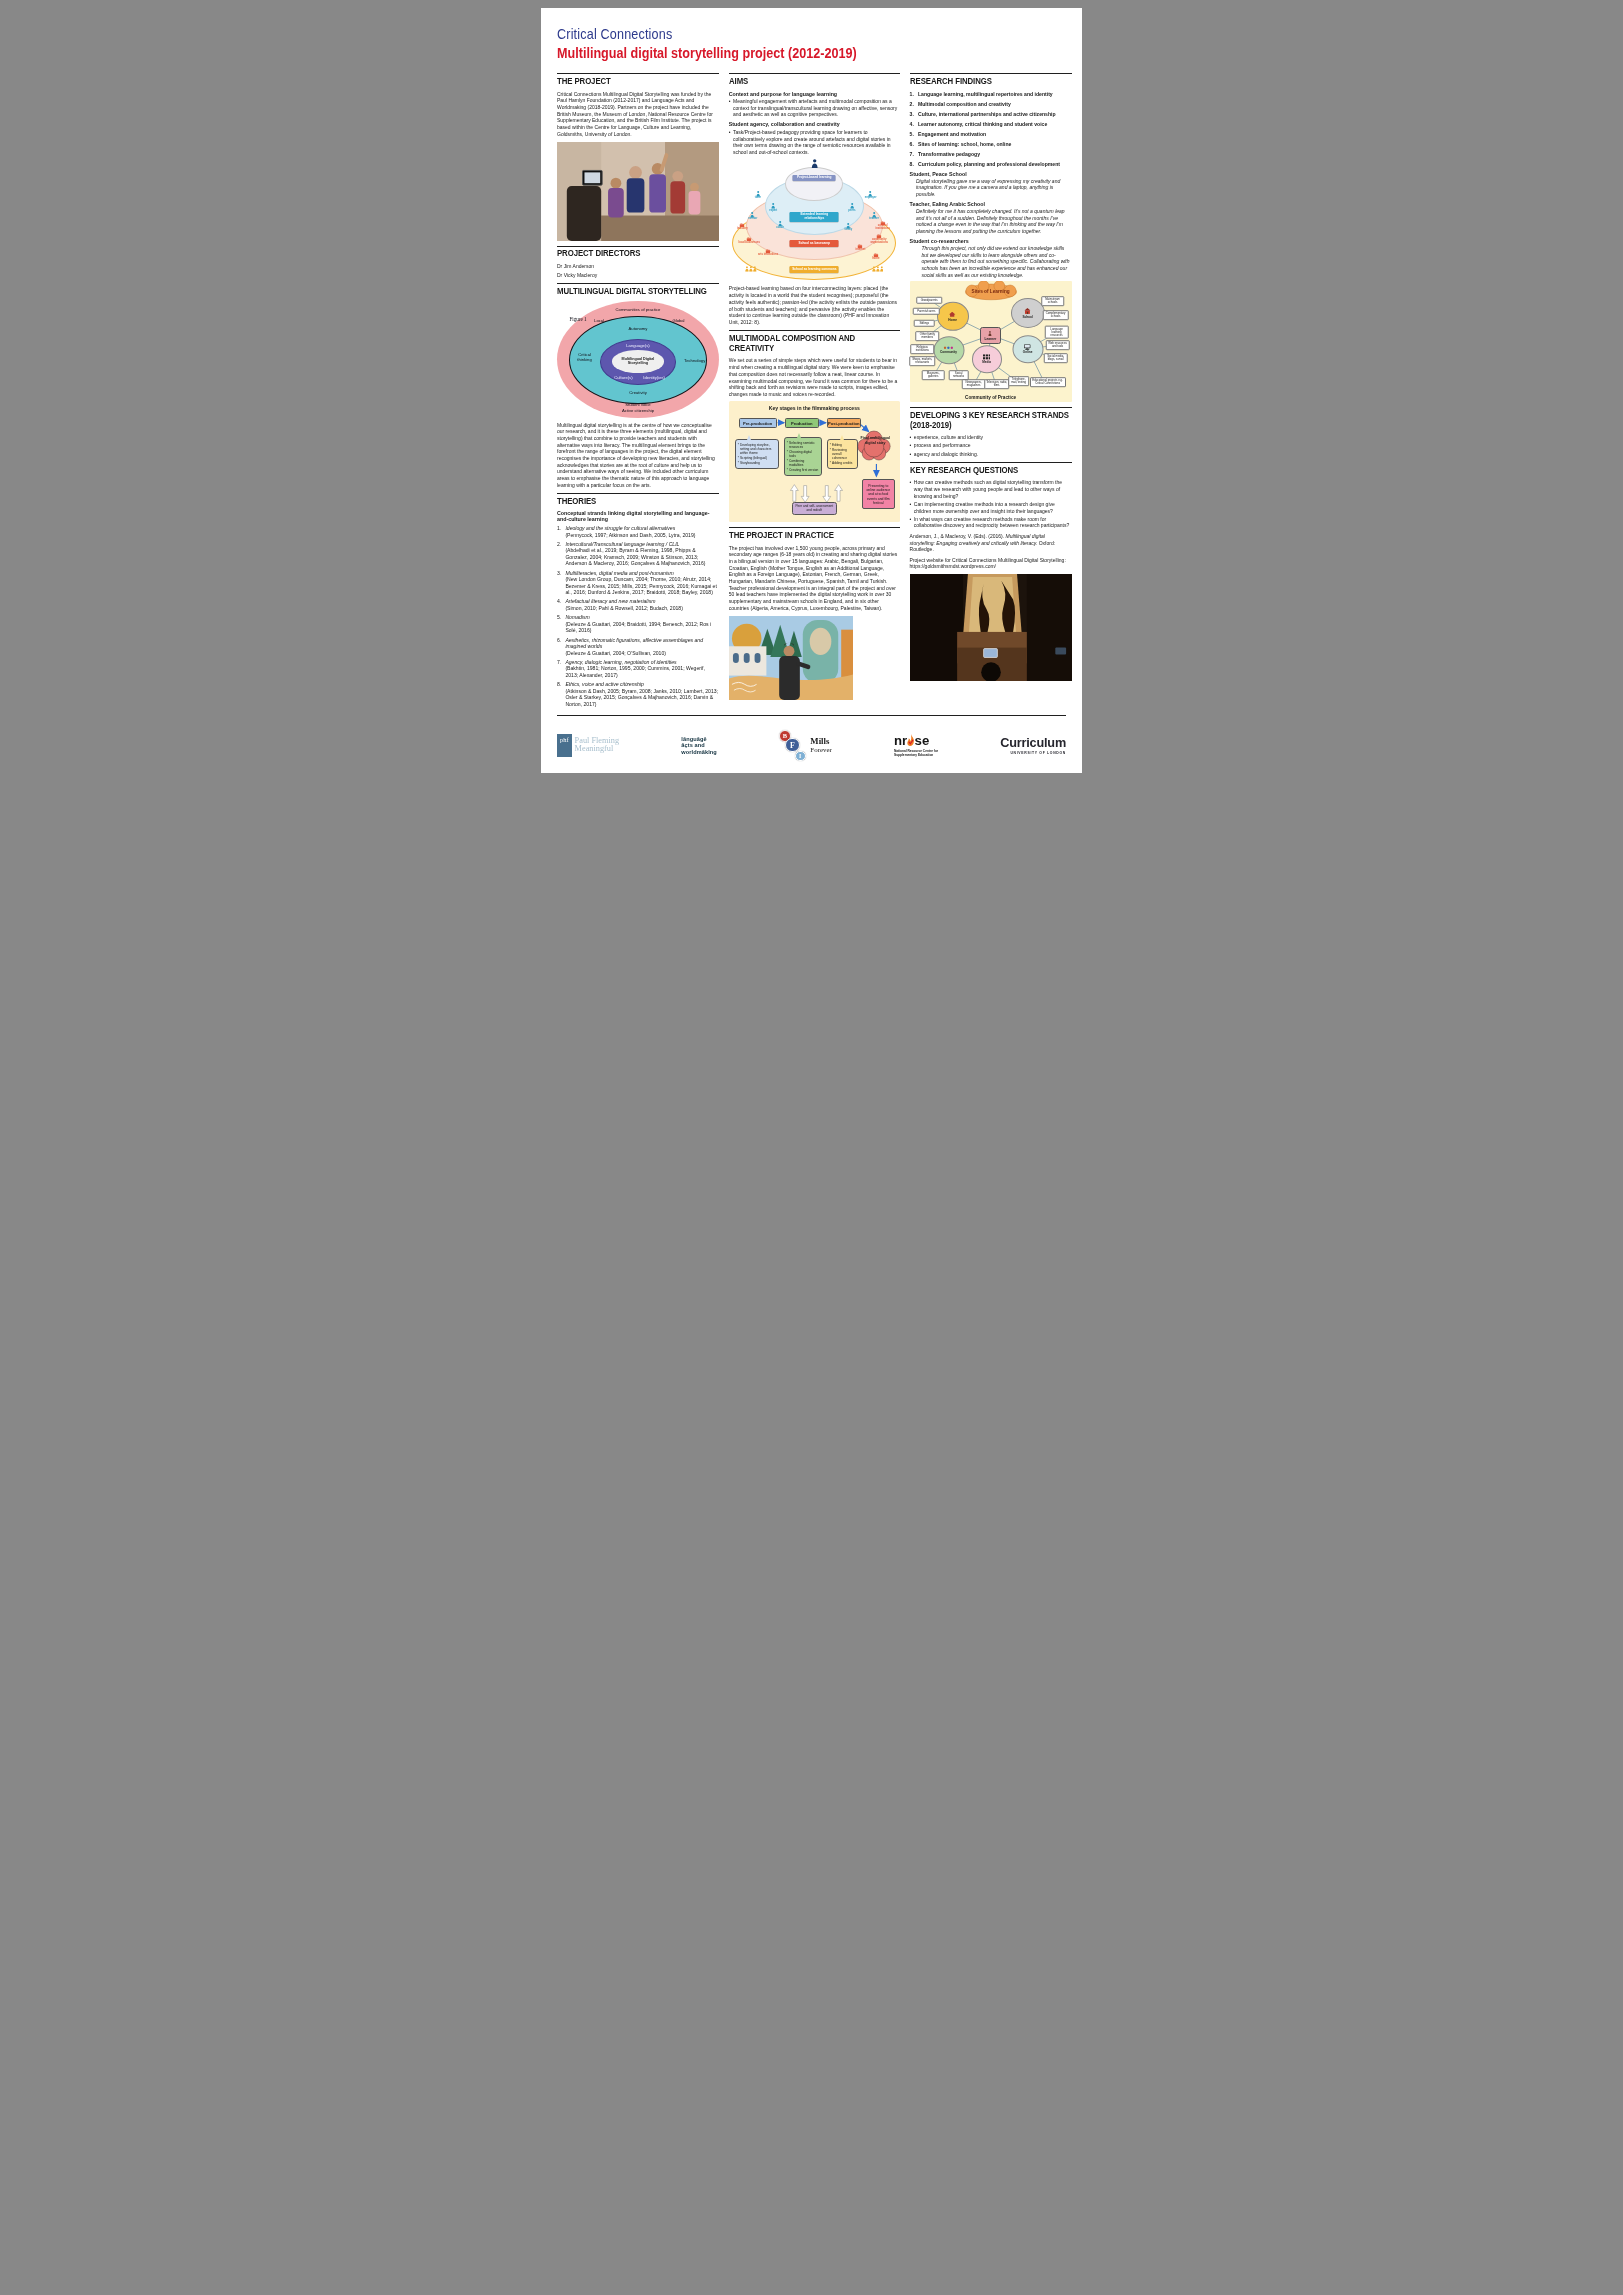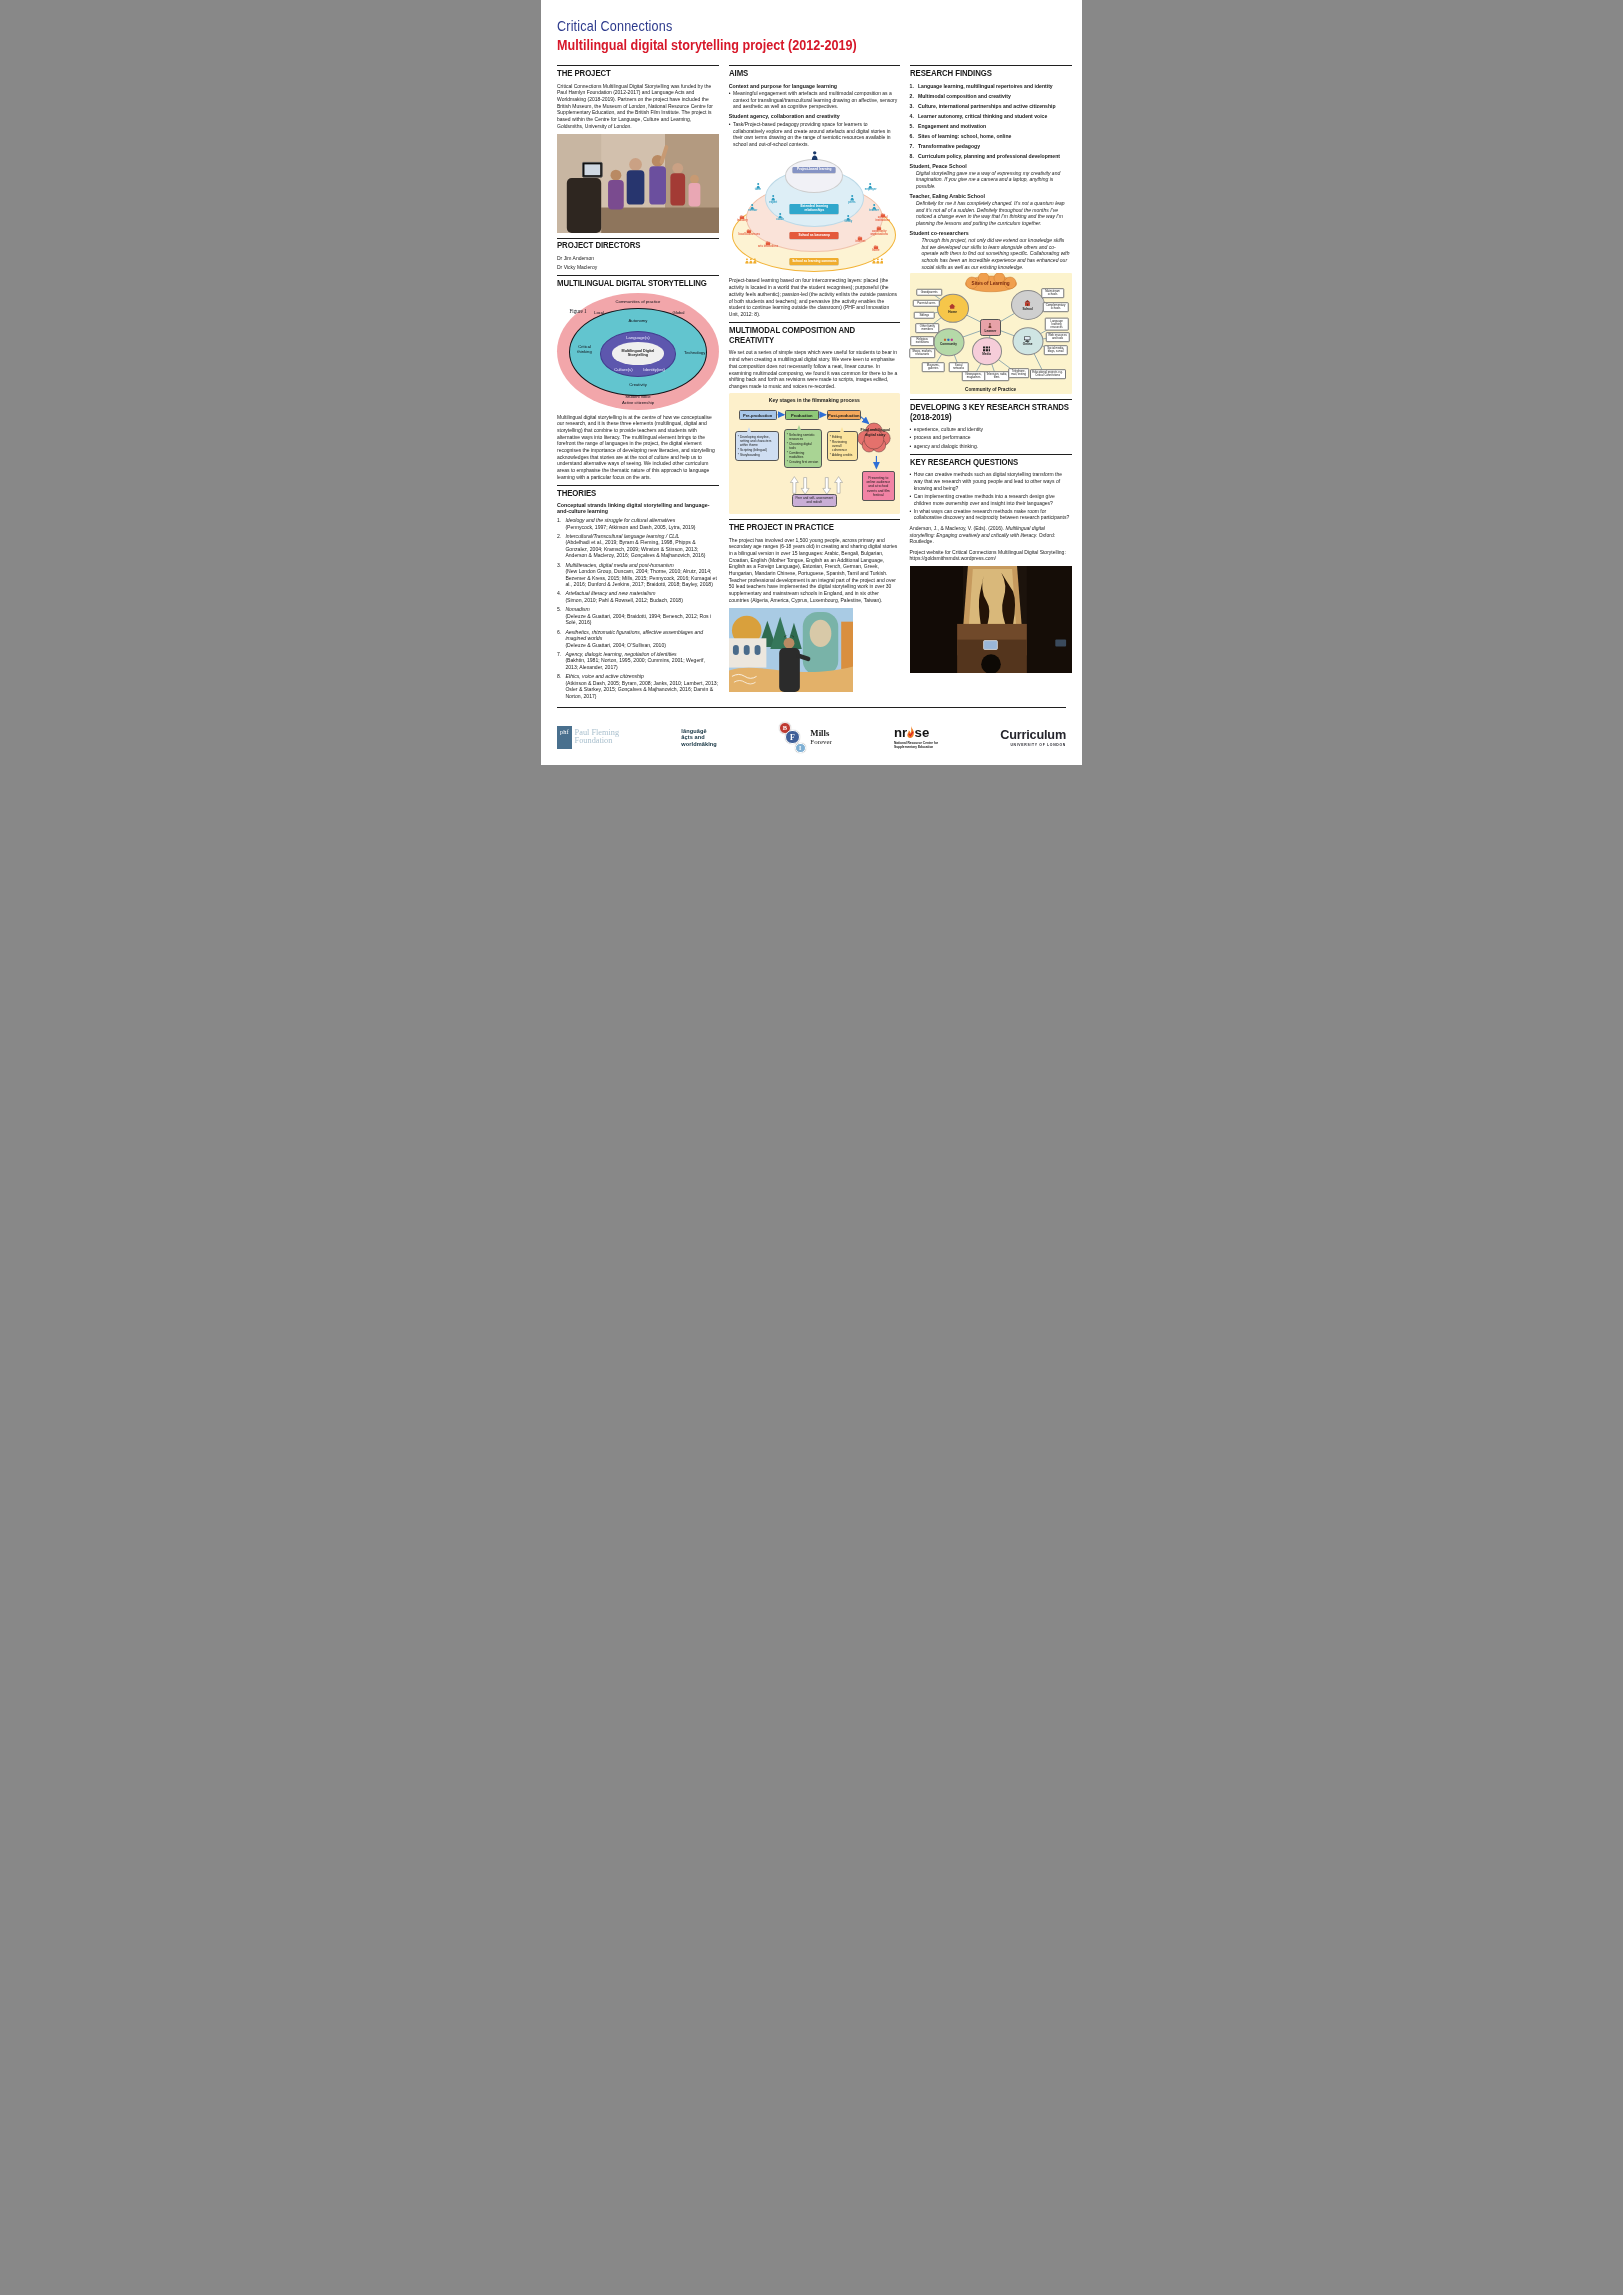--- a/index.html
+++ b/index.html
@@ -1,21 +1,21 @@
 <!DOCTYPE html>
 <html style="font-size:7.8px"><head>
 <meta charset="utf-8">
 <style>
   :root{
     --blue:#2d3a8c; --red:#d7182a; --ink:#1a1a1a;
   }
   *{box-sizing:border-box;margin:0;padding:0}
   html,body{background:#888}
   .page{width:541px;height:765px;background:#fff;position:relative;overflow:hidden;
-        font-family:"Liberation Sans",sans-serif;color:var(--ink);margin:0 auto}
+        font-family:"Liberation Sans",sans-serif;color:var(--ink);margin:8px auto}
   
   .header{padding:16.7px 16px 0}
   .t1{font-size:15px;font-weight:400;color:var(--blue);width:119%;transform:scaleX(.84);transform-origin:left;letter-spacing:0.2px}
   .t2{font-size:15px;font-weight:700;color:var(--red);width:119%;transform:scaleX(.84);transform-origin:left;margin-top:2px}
   
   .cols{display:flex;gap:9.8px;padding:7.8px 16px 0}
   .col{width:162px;flex:none}
   .col.mid{width:171px}
   .rule{border-top:0.8px solid #202020;margin:4.4px 0 1.5px}
   h2.sec{font-size:9.3px;font-weight:700;line-height:1.06;width:119%;transform:scaleX(.84);transform-origin:left;margin:2.9px 0 3.9px;letter-spacing:-0.1px}
@@ -650,21 +650,21 @@
         <circle cx="165" cy="200" r="20" fill="#0d0905"></circle>
         <rect x="296" y="150" width="22" height="14" rx="2" fill="#3a4a5c"></rect>
       </svg>
     </div>
   </div>
 
   <div class="f-rule"></div>
   <div class="footer">
     <div class="phf">
       <div class="bx">phf</div>
-      <div class="tx"><span>Paul Fleming</span><br><span>Foundation</span></div>
+      <div class="tx"><span>Paul Fleming</span><br><span>Meaningful</span></div>
     </div>
     <div class="law">
       <span>lānguāgē</span><br><span>āçts and</span><br><span>worldmākîng</span>
     </div>
     <div class="bfi">
       <div class="circles">
         <div class="c" style="left:0;top:0;width:11.8px;height:11.8px;background:#bf3a31;font-size:6.4px">B</div>
         <div class="c" style="left:5.9px;top:7.8px;width:14.7px;height:14.7px;background:#3f5f98;font-size:7.8px">F</div>
         <div class="c" style="left:15.7px;top:20.6px;width:10.8px;height:10.8px;background:#7fb0d4;font-size:5.9px">I</div>
       </div>

